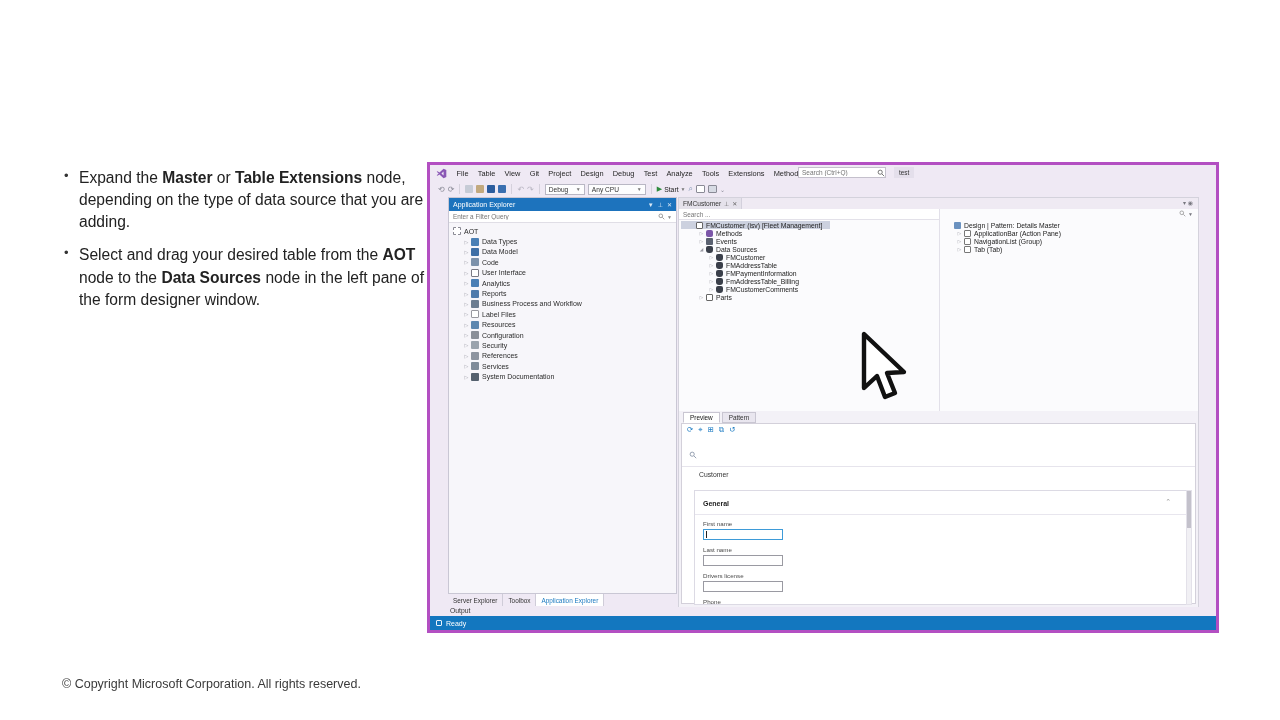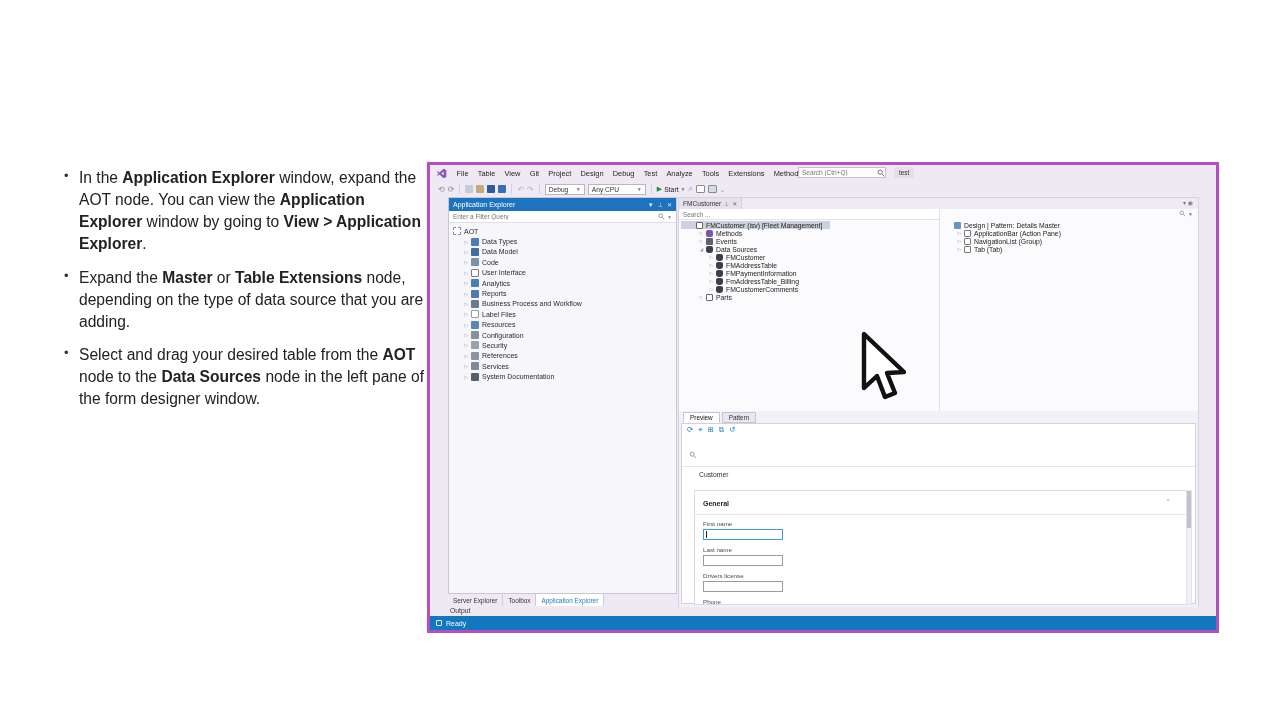--- a/index.html
+++ b/index.html
@@ -131,25 +131,25 @@
 
   .mag { flex:0 0 auto; }
 </style>
 </head>
 <body>
 
 <div class="slide">
 
 
   <div class="leftcol">
-    <div class="bullet"><span>In the </span><span class="b">Application Explorer</span><span> window, expand the AOT node. You can view the </span><span class="b">Application Explorer</span><span> window by going to </span><span class="b">View &gt; Application Explorer</span><span>.</span></div>
     <div class="bullet"><span>Expand the </span><span class="b">Master</span><span> or </span><span class="b">Table Extensions</span><span> node, depending on the type of data source that you are adding.</span></div>
     <div class="bullet"><span>Select and drag your desired table from the </span><span class="b">AOT</span><span> node to the </span><span class="b">Data Sources</span><span> node in the left pane of the form designer window.</span></div>
   </div>
 
+  <div class="copyright">© Copyright Microsoft Corporation. All rights reserved.</div>
 
   <div class="vs-frame">
     <div class="vs">
 
       <div class="menubar">
         <svg class="vslogo" viewBox="0 0 16 16">
             <path d="M11 1 L5 6.6 L2.2 4.6 L1 5.4 L4 8 L1 10.6 L2.2 11.4 L5 9.4 L11 15 L15 13 L15 3 Z M11 5.2 L11 10.8 L7.9 8 Z" fill="#8a57b5"></path>
           </svg>
         <div style="display:flex;">
 

